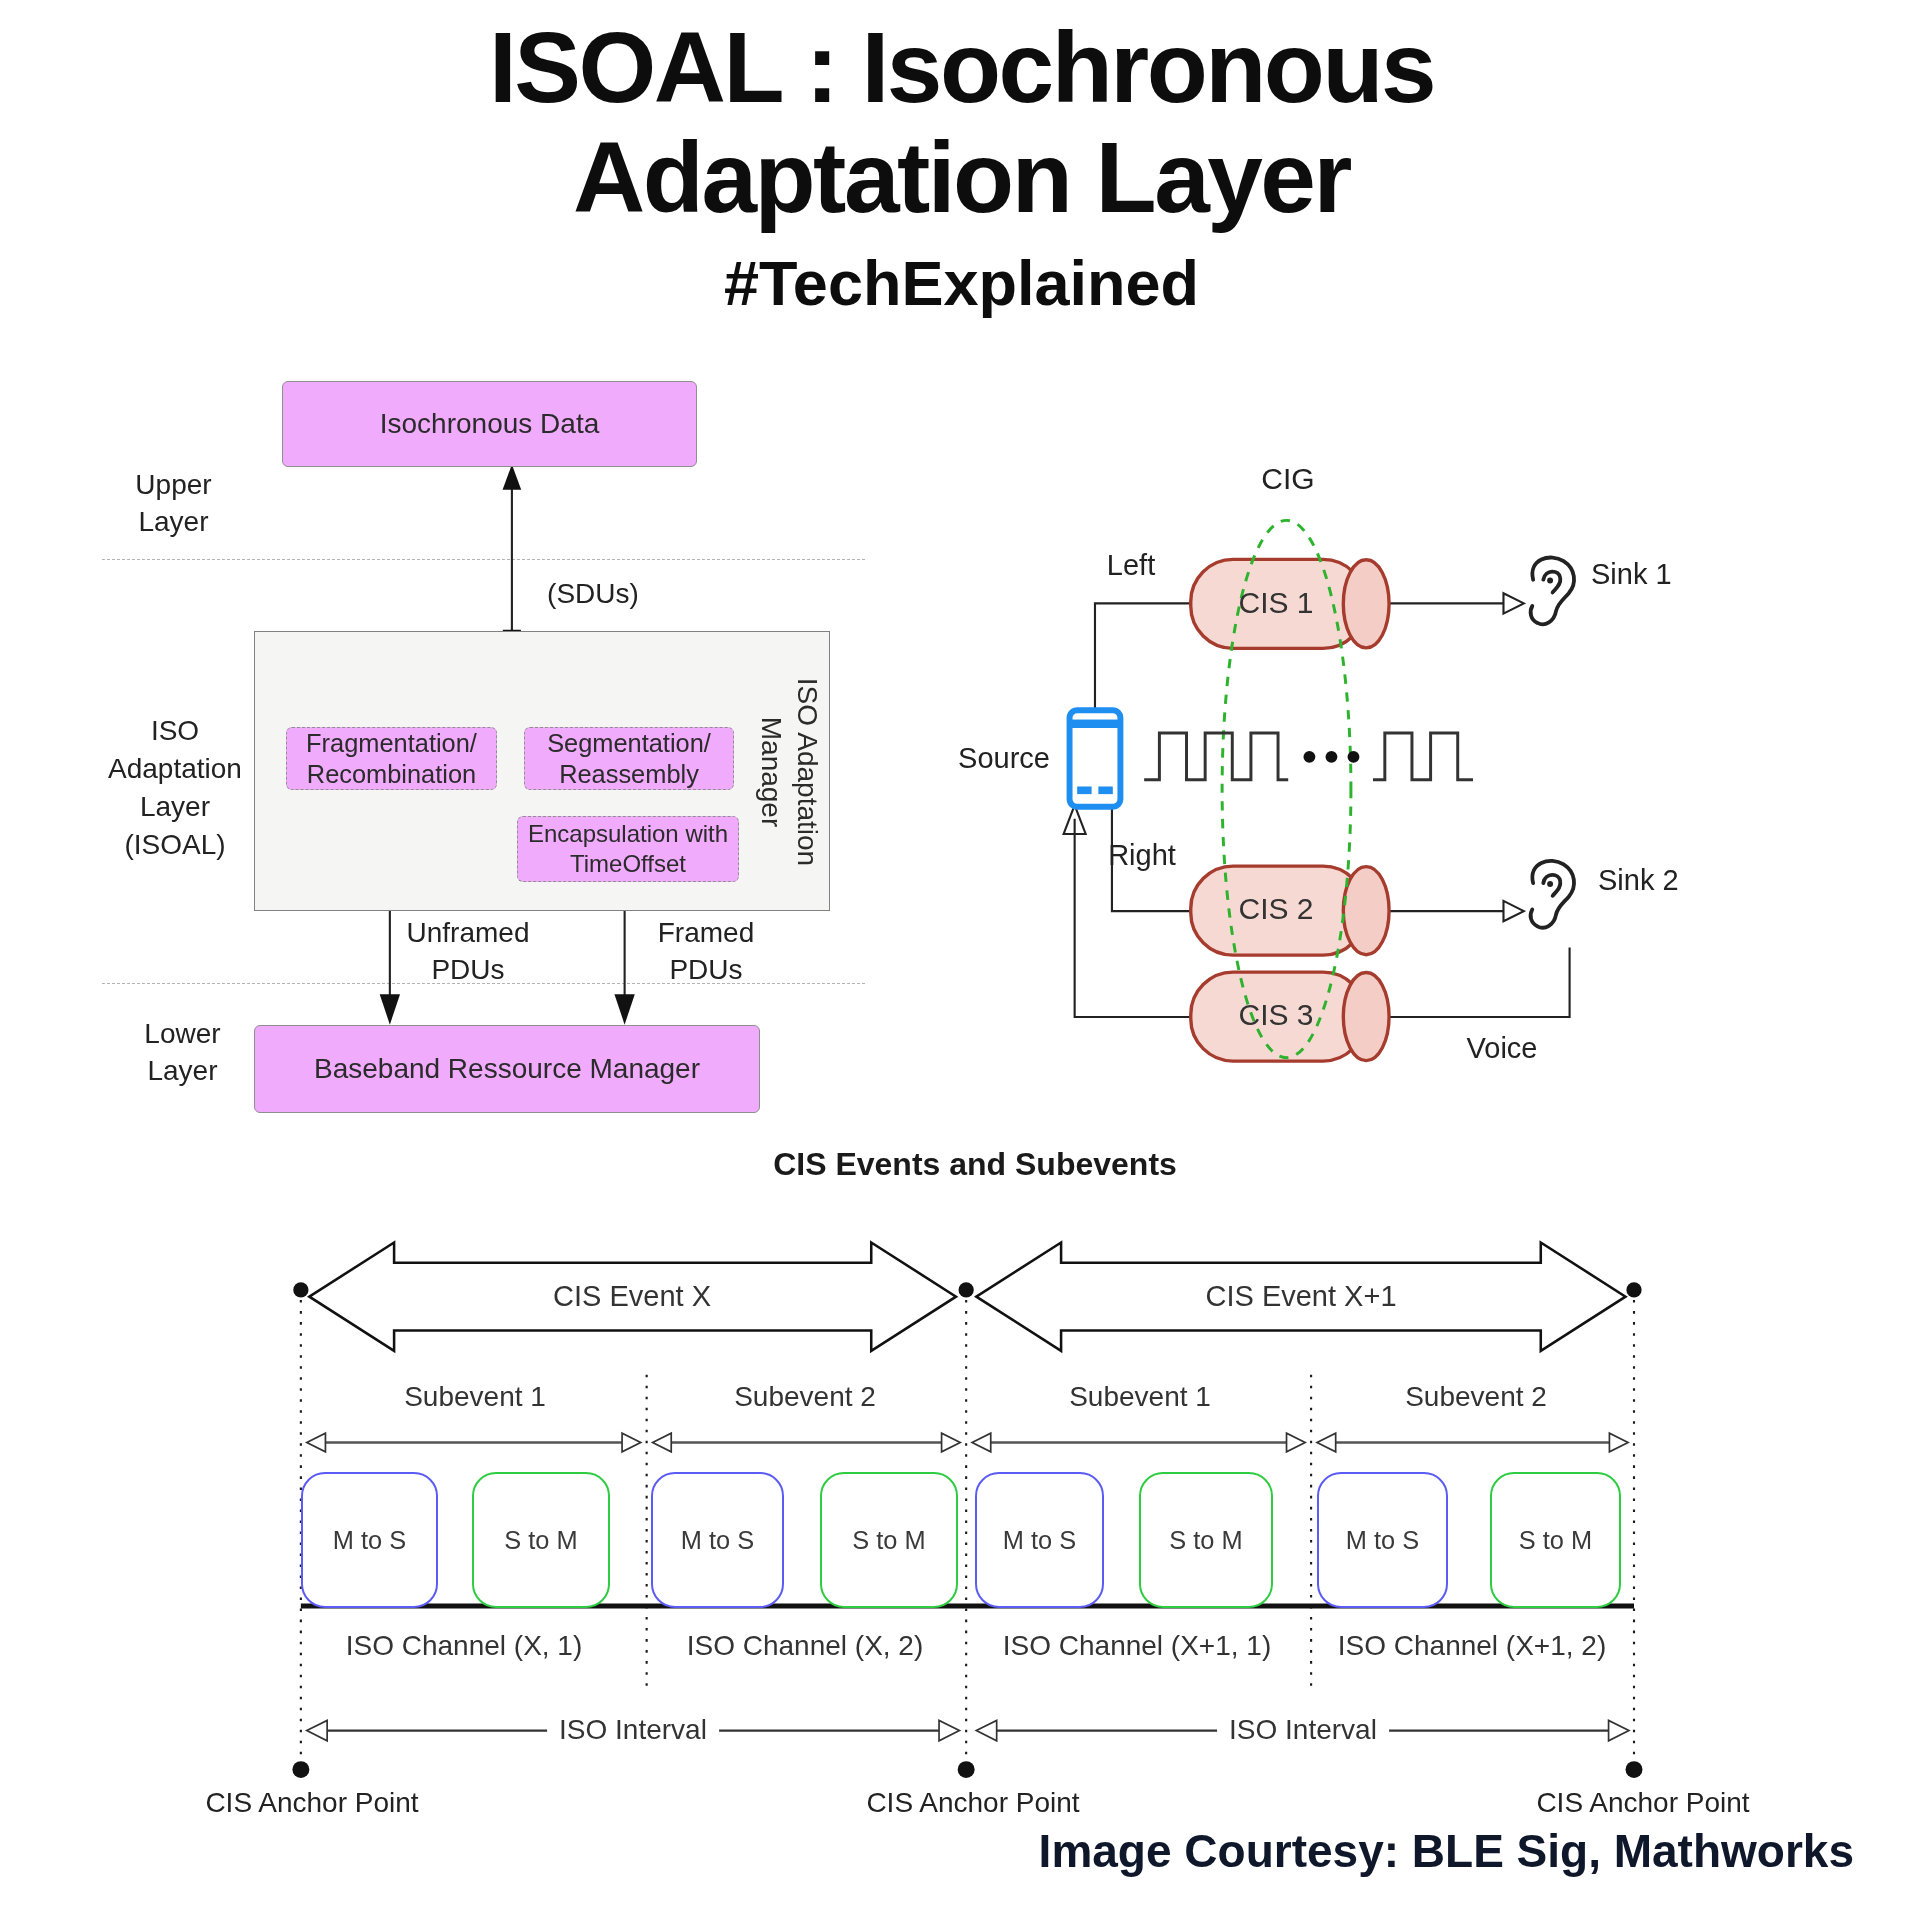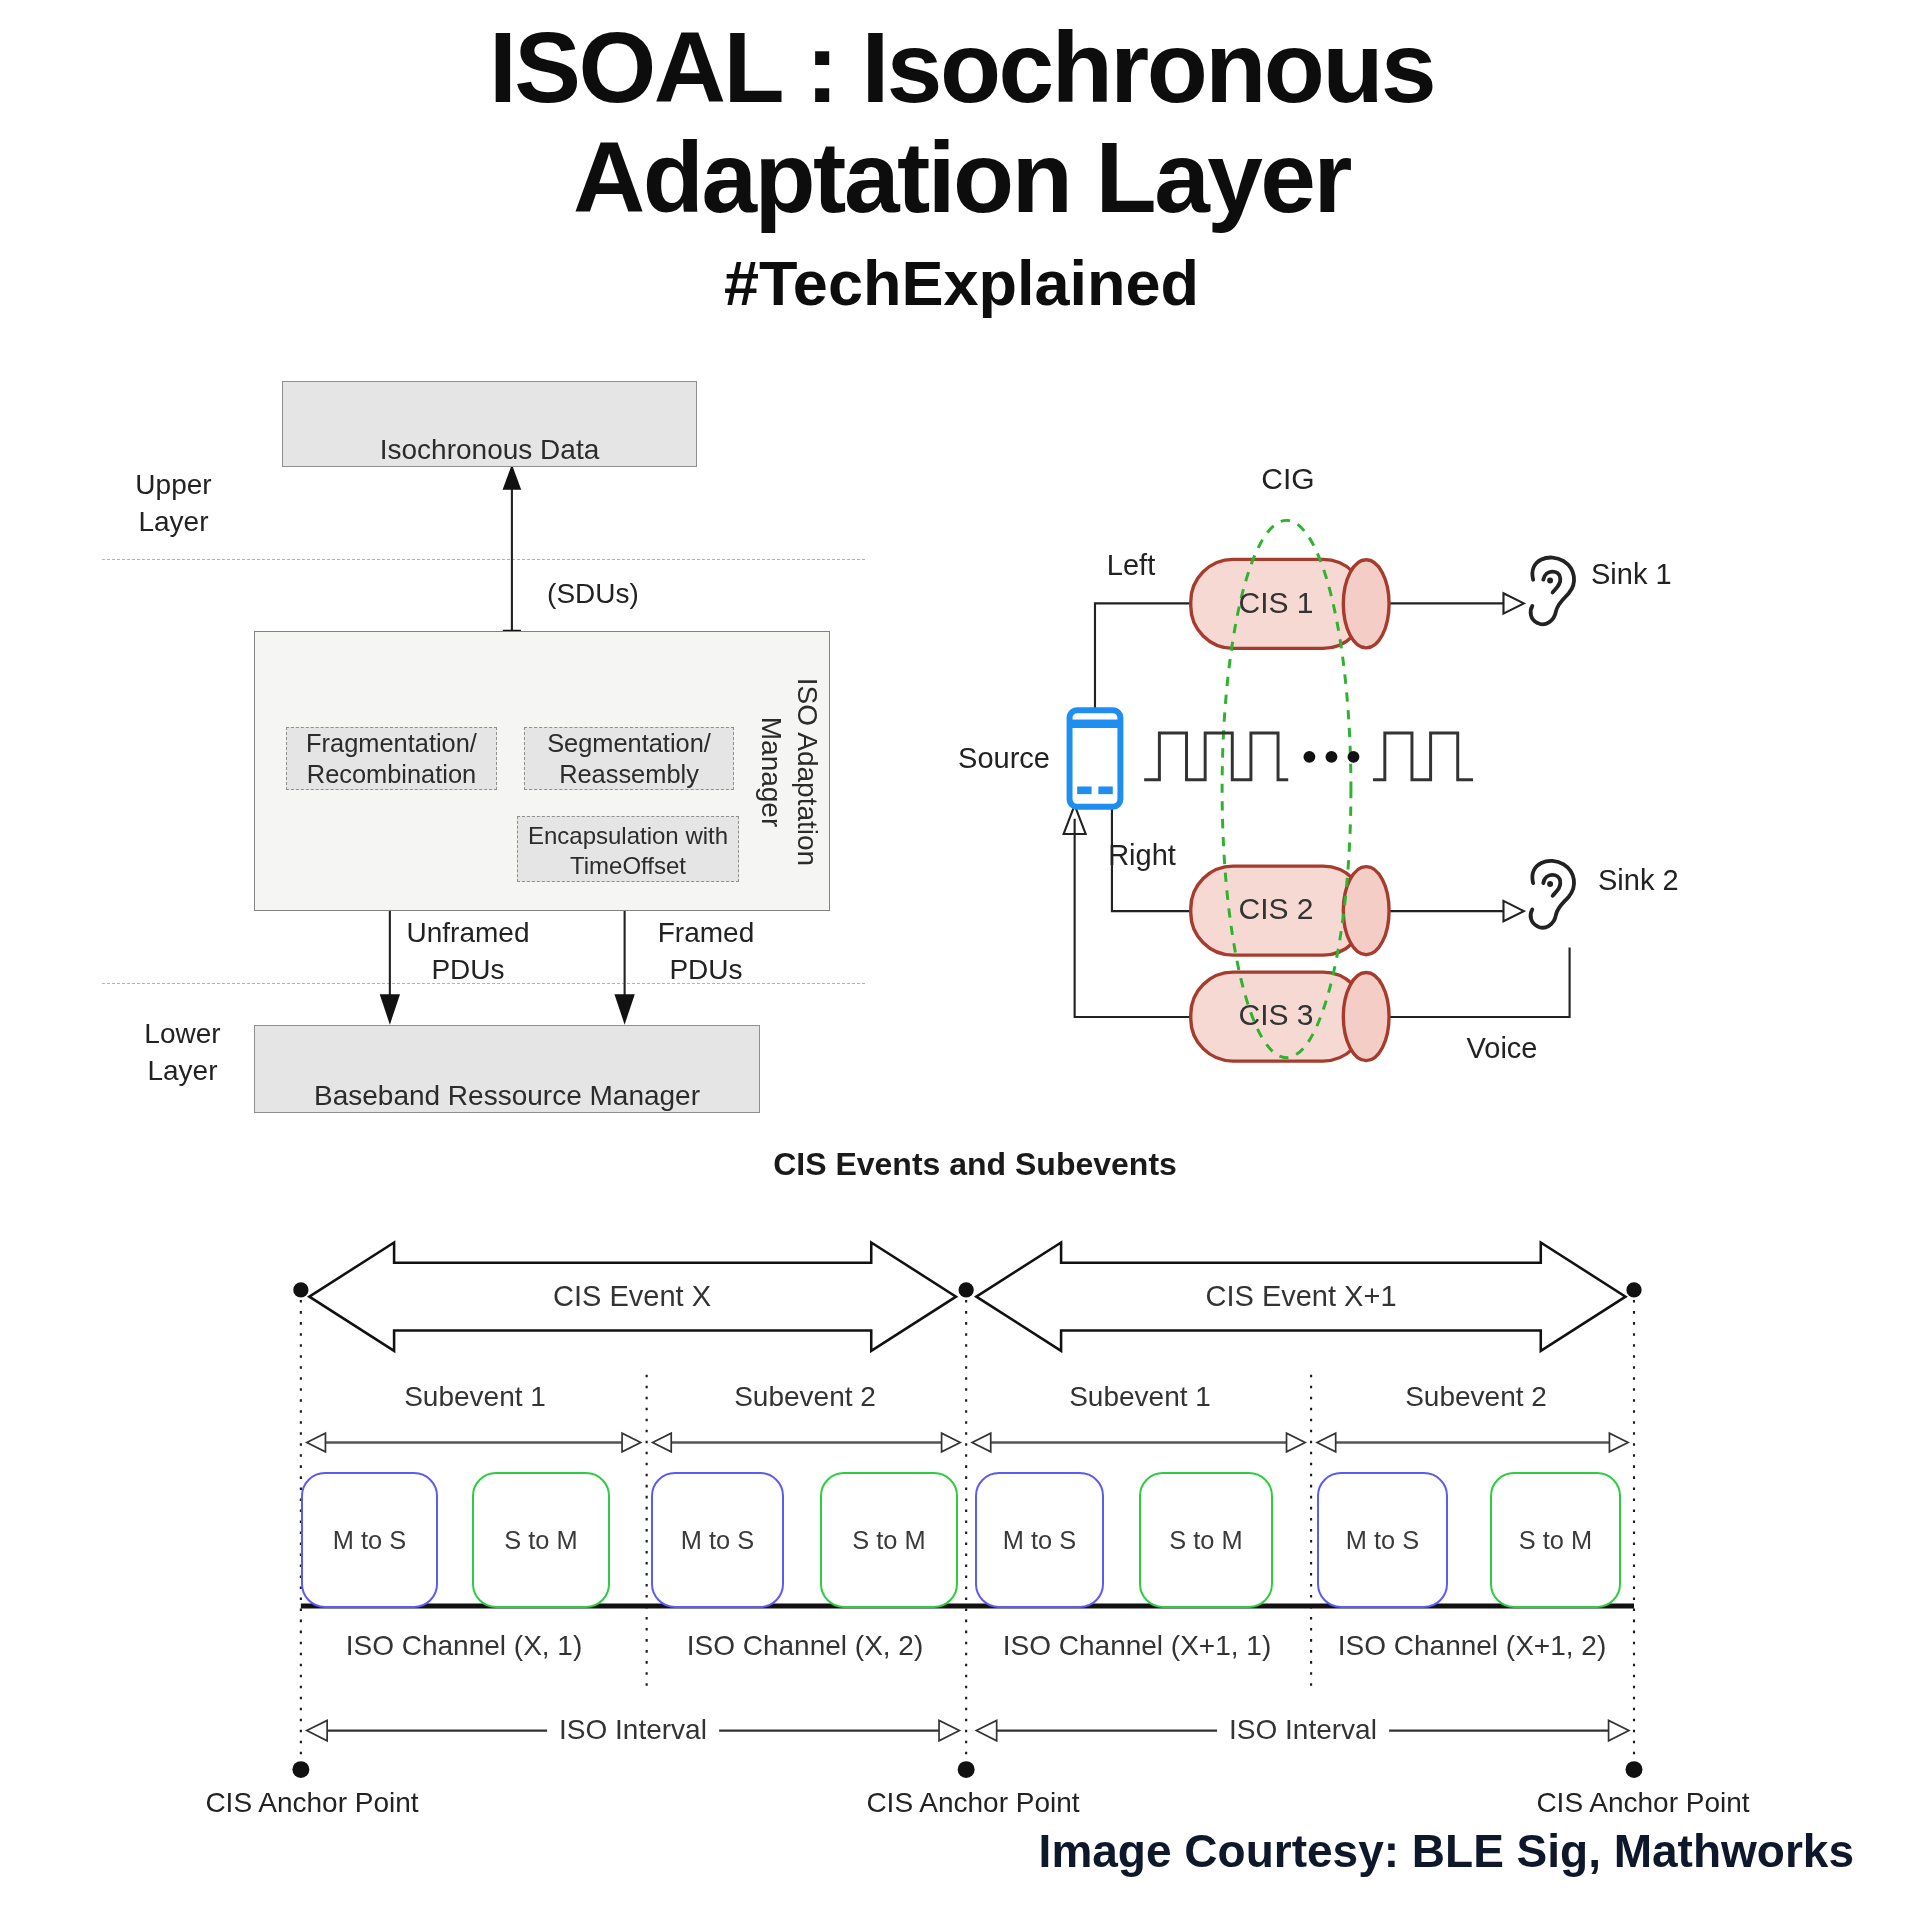--- a/index.html
+++ b/index.html
@@ -2,22 +2,22 @@
 <html style="font-size:13.6px"><head>
 <meta charset="utf-8">
 <style>
   html,body{margin:0;padding:0;background:#fff;}
   #canvas{position:relative;width:1923px;height:1923px;background:#fff;overflow:hidden;
           font-family:"Liberation Sans",sans-serif;color:#1f1f1f;}
   svg{position:absolute;left:0;top:0;}
   .t{position:absolute;font-family:"Liberation Sans",sans-serif;color:#222;}
   .c{transform:translateX(-50%);white-space:nowrap;text-align:center;}
   .w{text-align:center;}
-  .box{position:absolute;display:flex;align-items:flex-end;justify-content:center;
-       text-align:center;background:#e5e5e5;z-index:2;color:#2b2b2b;}
+  .box{position:absolute;display:flex;align-items:center;justify-content:center;
+       text-align:center;background:#f0abfc;z-index:2;color:#2b2b2b;border-radius:6px;}
   .solidbox{border:1.7px solid #8f8f8f;}
   .dashbox{border:1.7px dashed #8f8f8f;}
   .pill{position:absolute;display:flex;align-items:center;justify-content:center;
         top:1472px;height:132px;border-radius:24px;background:#fff;z-index:2;
         font-size:25.4px;color:#3a3a3a;border:2.5px solid;}
   .pill.blue{border-color:#5b5bf5;}
   .pill.green{border-color:#2ecc40;}
   .sep{position:absolute;left:102px;width:763px;border-top:1.7px dashed #b3b3b3;z-index:0;}
   #title{position:absolute;left:0;top:12px;width:1923px;text-align:center;z-index:3;
          font-weight:700;font-size:100px;line-height:110px;letter-spacing:-2.5px;color:#0d0d0d;}
@@ -193,20 +193,21 @@
 
   <div class="box solidbox lbl33" style="left:282px;top:381px;width:413px;height:84px;">
     <span>Isochronous Data</span>
   </div>
 
   <div class="t w lbl33" style="left:97px;top:466px;width:153px;line-height:37px;">Upper Layer</div>
 
   <div class="t c lbl33" style="left:593px;top:578px;">(SDUs)</div>
 
 
+  <div class="t w lbl33" style="left:87px;top:712px;width:176px;line-height:38px;">ISO Adaptation Layer (ISOAL)</div>
 
   <div class="box dashbox" style="left:286px;top:727px;width:209px;height:61px;font-size:25.4px;line-height:30.5px;">
     <span>Fragmentation/ Recombination</span>
   </div>
 
   <div class="box dashbox" style="left:524px;top:727px;width:208px;height:61px;font-size:25.4px;line-height:30.5px;">
     <span>Segmentation/ Reassembly</span>
   </div>
 
   <div class="box dashbox" style="left:517px;top:816px;width:220px;height:64px;font-size:24px;line-height:30px;">

